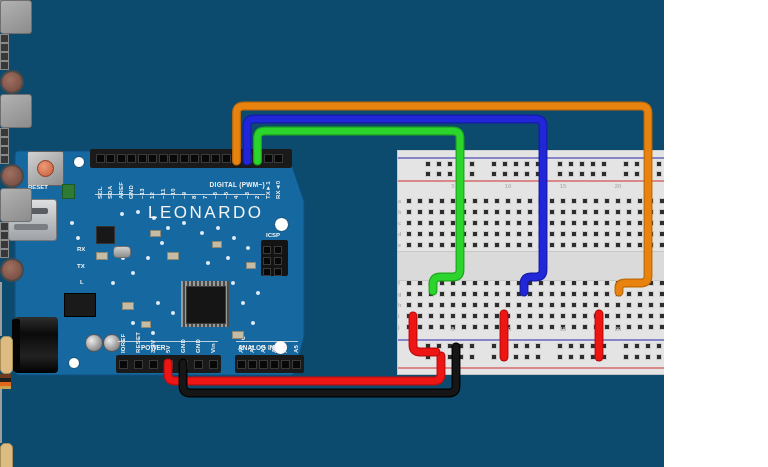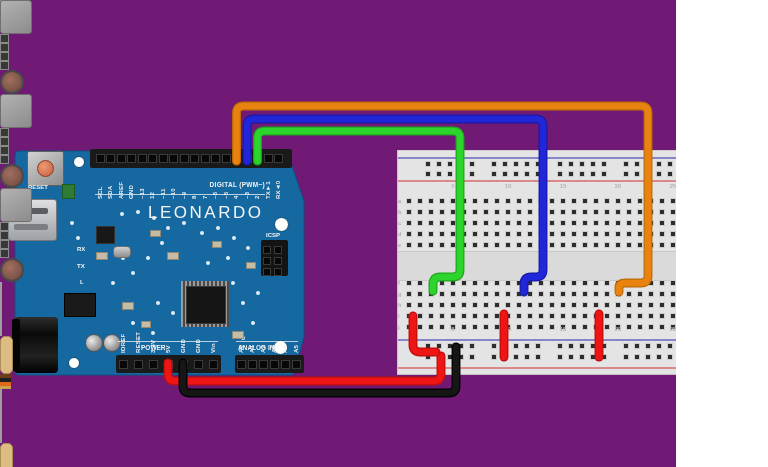--- a/index.html
+++ b/index.html
@@ -1,17 +1,17 @@
 <!DOCTYPE html>
 <html><head>
 <meta charset="utf-8">
 <style>
   html,body{margin:0;padding:0;background:#fff;}
-  .canvas{position:relative;width:664px;height:467px;background:#701a75;overflow:hidden;
-          font-family:"Liberation Sans",sans-serif;padding-left:12px;}
+  .canvas{position:relative;width:664px;height:467px;background:#0c4a6e;overflow:hidden;
+          font-family:"Liberation Sans",sans-serif;}
   .abs{position:absolute;}
   .lbl{position:absolute;color:#F2F2F2;font-family:"Liberation Sans",sans-serif;white-space:nowrap;}
   .pinlabel{position:absolute;font:600 6px "Liberation Sans",sans-serif;color:#F0F0F0;
             transform:rotate(-90deg);transform-origin:0 0;white-space:nowrap;letter-spacing:.2px;}
   .bb-num{position:absolute;font:600 6px "Liberation Sans",sans-serif;color:#B4B4B4;transform:translateX(-50%);}
   .bb-letter{position:absolute;font:600 5.5px "Liberation Sans",sans-serif;color:#AFAFAF;}
   .hole{position:absolute;width:4px;height:4px;background:#2D2D2D;box-shadow:0 0 0 1px #CDCDCD;}
   .socket{position:absolute;width:7px;height:7px;background:#080808;border:1px solid #3A3A3A;}
   .smd{position:absolute;background:#C4BCA4;border:1px solid #8E8874;}
   .via{position:absolute;width:4px;height:4px;border-radius:50%;background:rgba(255,255,255,.88);}

